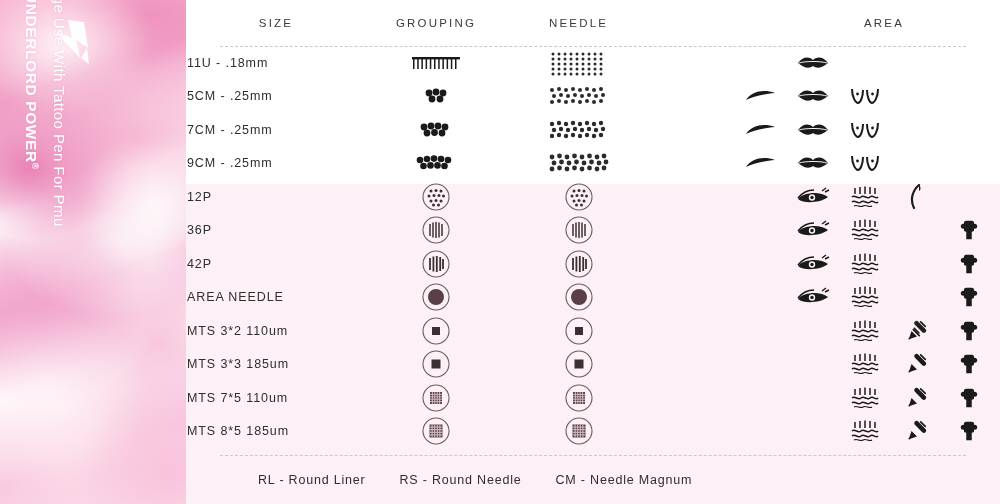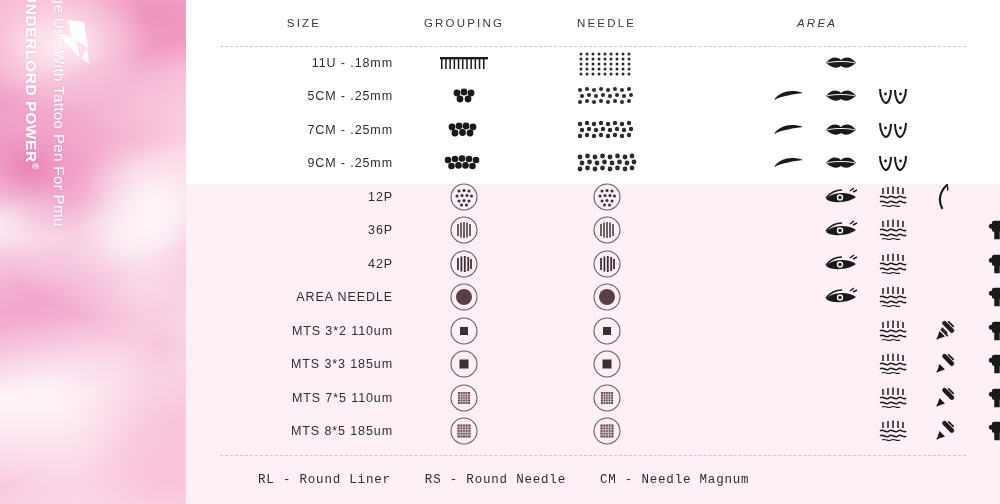--- a/index.html
+++ b/index.html
@@ -87,21 +87,20 @@
     letter-spacing: 0.4px;
     text-shadow: 0 0 2px rgba(220,120,170,.3);
   }
 
   
   .content {
     position: absolute;
     left: 186px; top: 0;
     width: 814px; height: 504px;
     background: #ffffff;
-    padding-left: 28px;
   }
   .tint-lower {
     position: absolute;
     left: 0; top: 184px;
     width: 814px; height: 320px;
     background: #fdf1f7;
   }
 
   table.chart {
     position: relative;
@@ -116,26 +115,26 @@
 
   thead th {
     font-size: 11.5px;
     letter-spacing: 2.2px;
     color: #3a3a3a;
     font-weight: 400;
     height: 46px;
     vertical-align: middle;
     text-align: center;
   }
-  thead th.area-h { text-align: left; padding-left: 118px; font-style: italic; }
+  thead th.area-h { text-align: center; padding-left: 118px; }
 
   tbody td {
     height: 33.5px;
     vertical-align: middle;
-    text-align: right;
+    text-align: left;
   }
   td.size {
     font-size: 12.5px;
     letter-spacing: .9px;
     color: #2e2e2e;
     white-space: nowrap;
   }
   td.icons { padding: 0; }
 
   .cell-flex {
@@ -165,21 +164,20 @@
     width: 814px; height: 48px;
     display: flex;
     align-items: center;
     justify-content: flex-start;
     gap: 34px;
     padding-left: 72px;
     font-size: 12.5px;
     letter-spacing: .8px;
     color: #2e2e2e;
     background: transparent;
-    font-family: Liberation Mono, monospace;
   }
   .legend-dash {
     position: absolute;
     left: 34px; right: 34px;
     bottom: 48px;
     border-top: 1px dashed #c9c9c9;
   }
   .top-dash {
     position: absolute;
     left: 34px; right: 34px;

